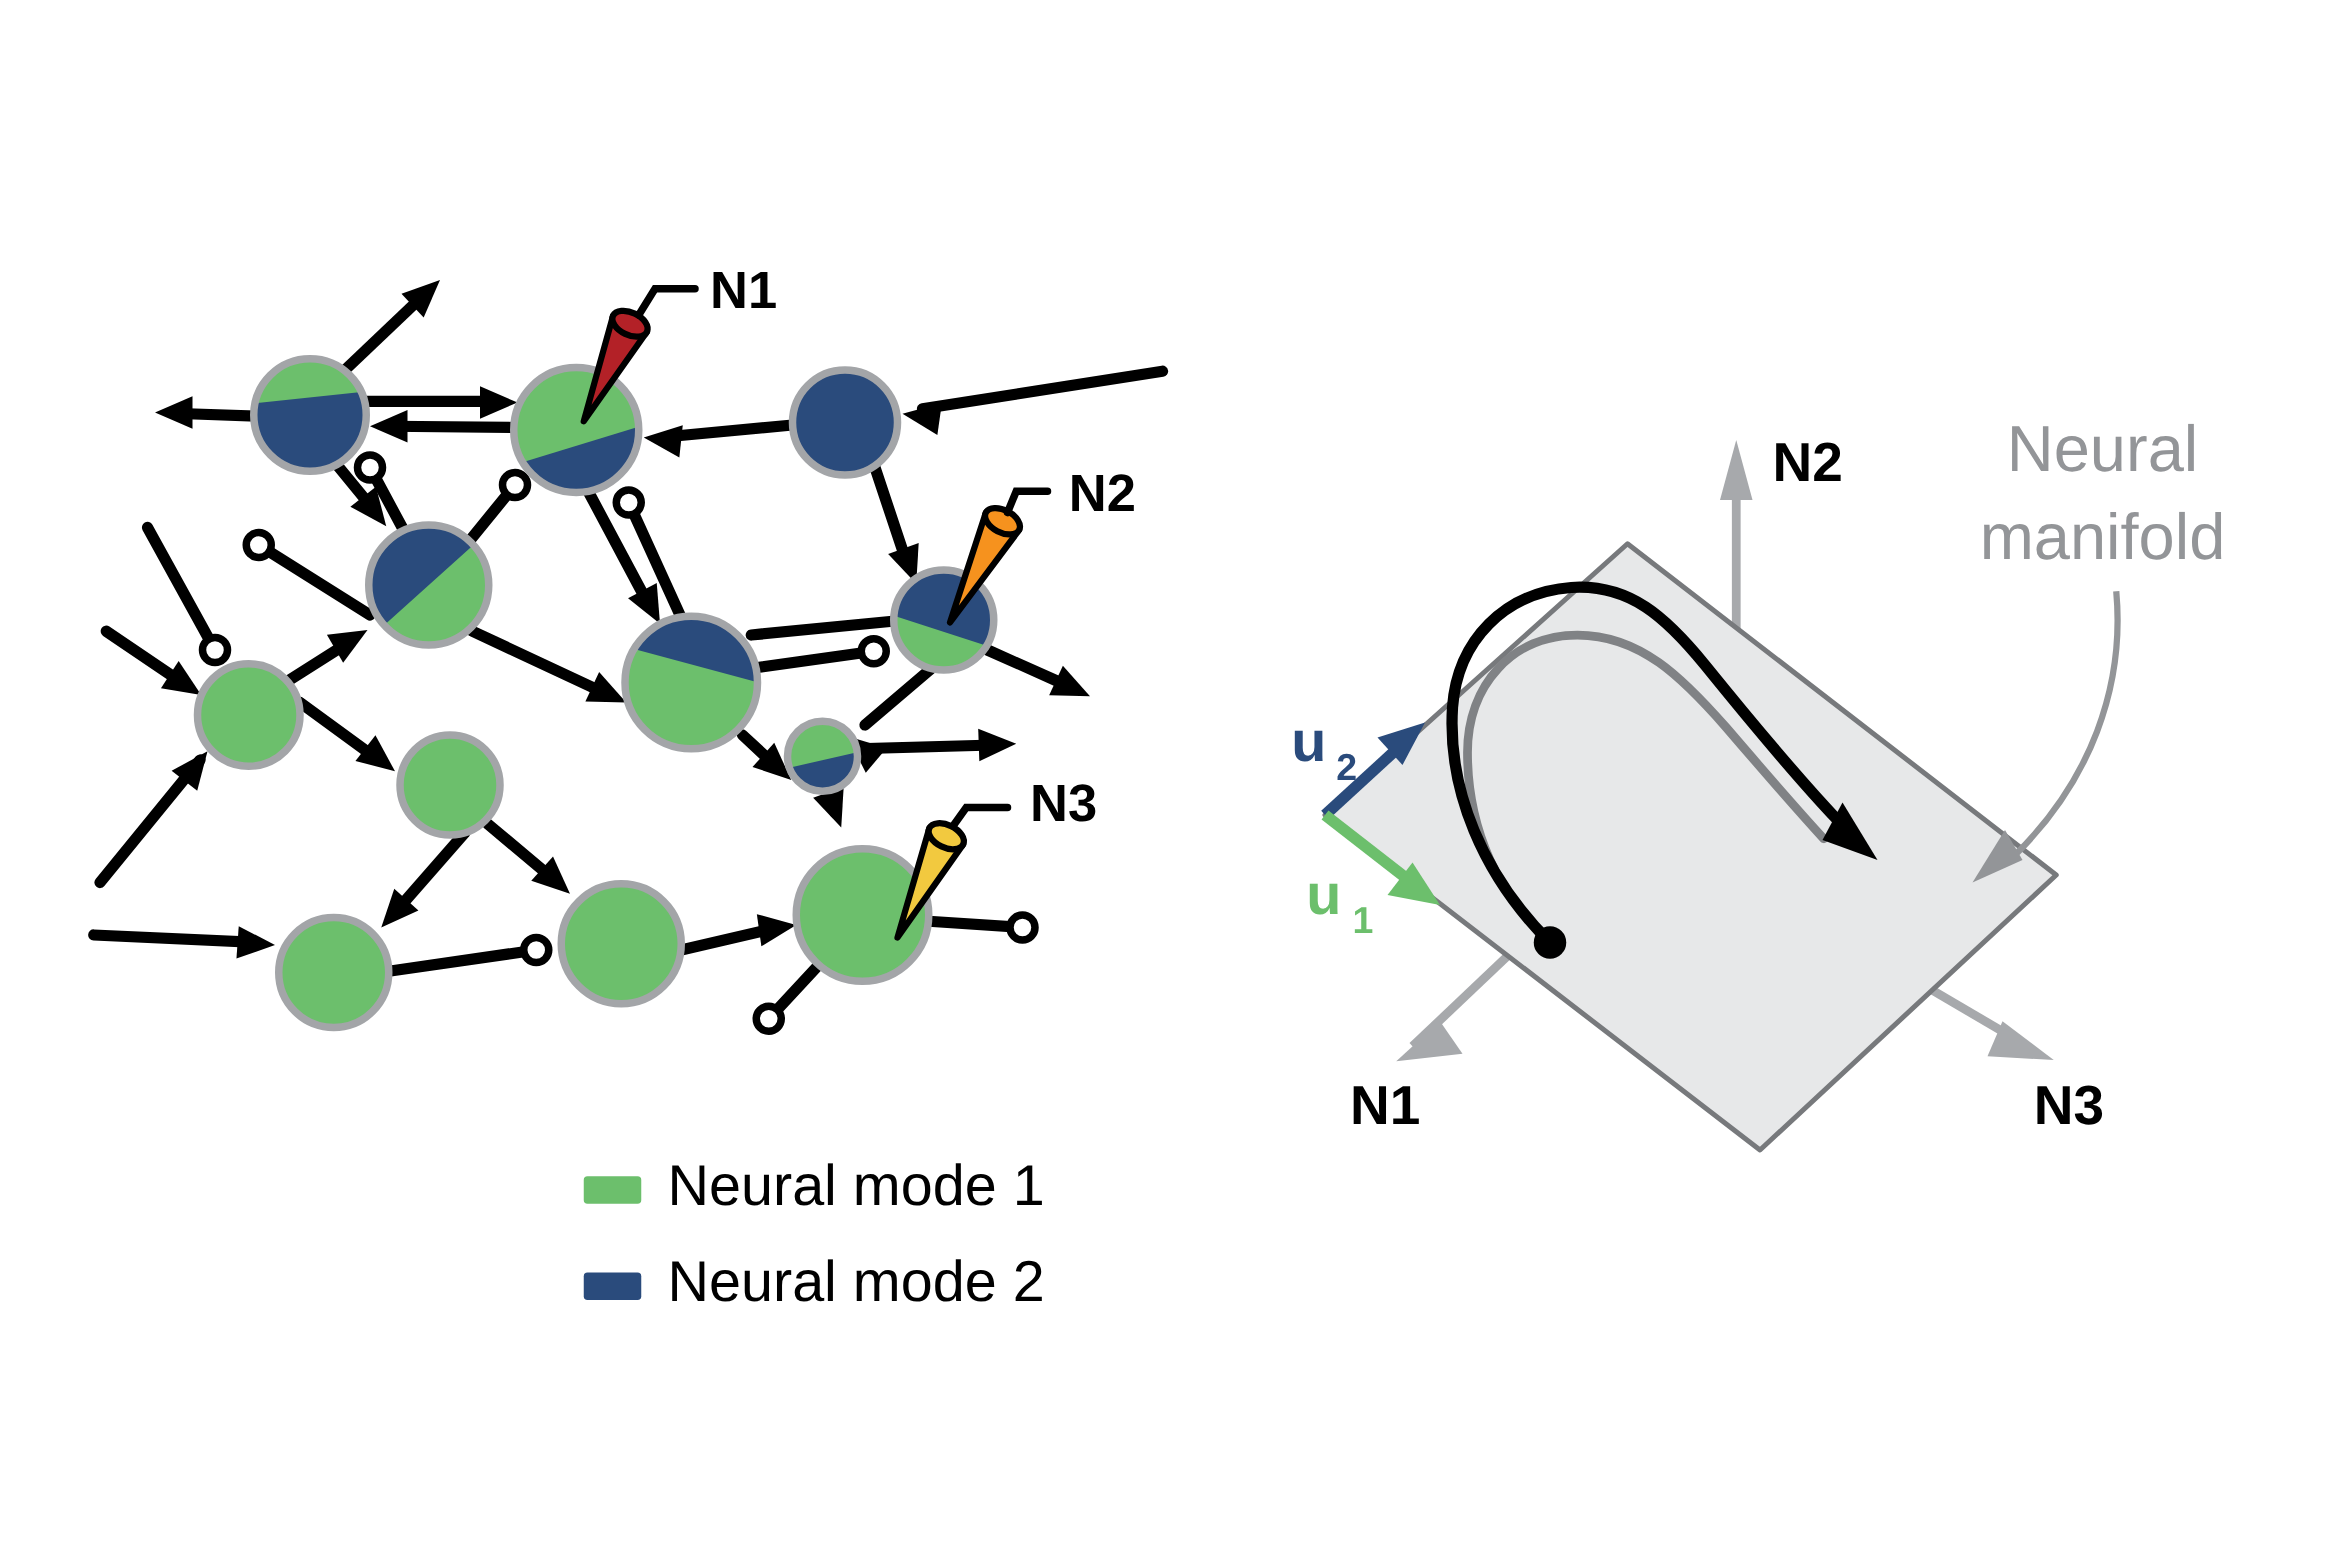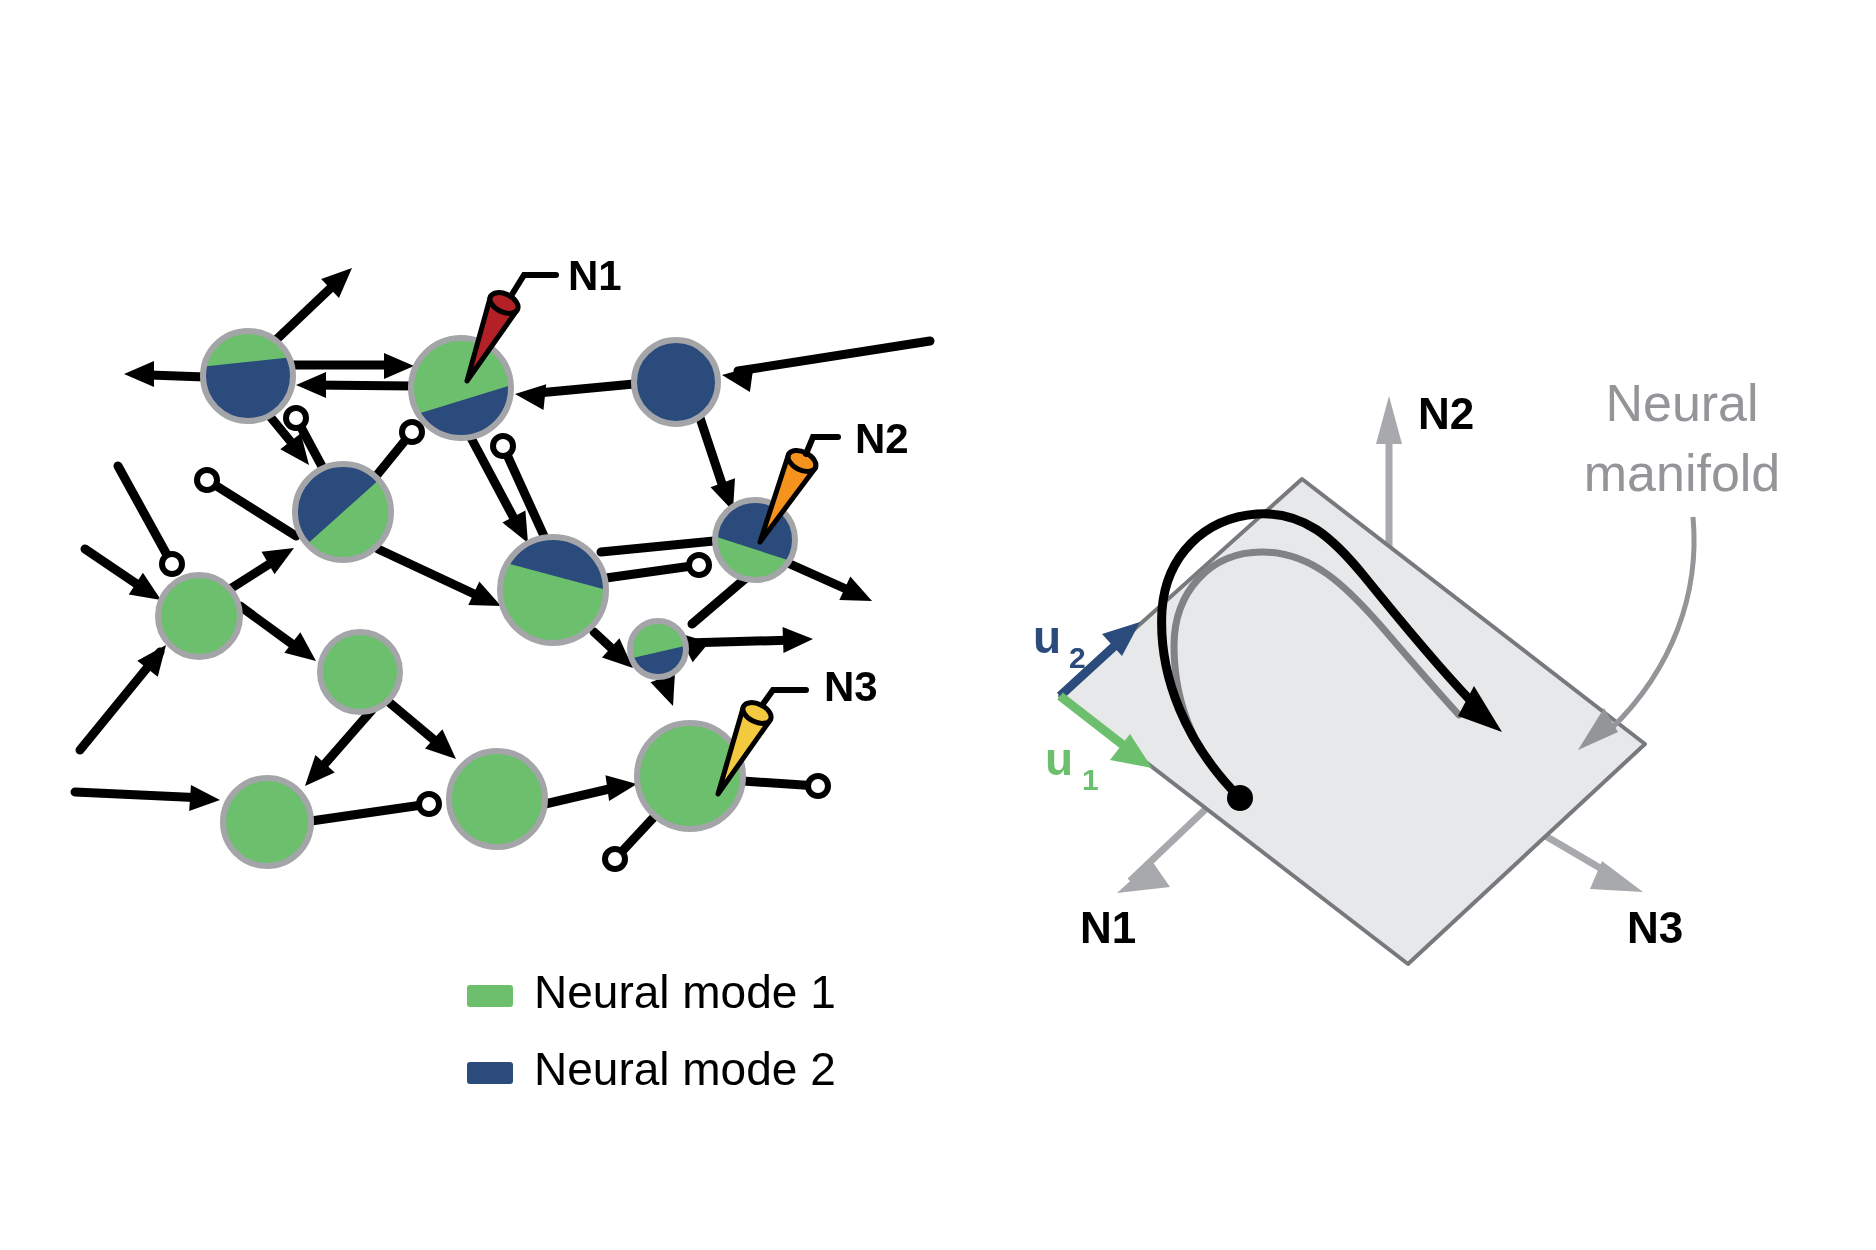--- a/index.html
+++ b/index.html
@@ -1,17 +1,17 @@
 <!DOCTYPE html>
 <html><head>
 <meta charset="utf-8">
 <style>
   html,body{margin:0;padding:0;background:#ffffff;}
   body{width:1876px;height:1250px;position:relative;font-family:"Liberation Sans",sans-serif;}
-  #figure{position:absolute;inset:0;margin-top:44px;}
+  #figure{position:absolute;inset:0;}
   svg{position:absolute;left:0;top:0;}
   text{font-family:"Liberation Sans",sans-serif;}
   .nlabel{font-weight:bold;font-size:44px;fill:#000000;}
   .legendtext{font-size:46px;fill:#000000;}
   .manifoldtext{font-size:52px;fill:#939598;}
   .ulabel{font-weight:bold;font-size:46px;}
   .usub{font-weight:bold;font-size:30px;}
 </style>
 </head>
 <body>

